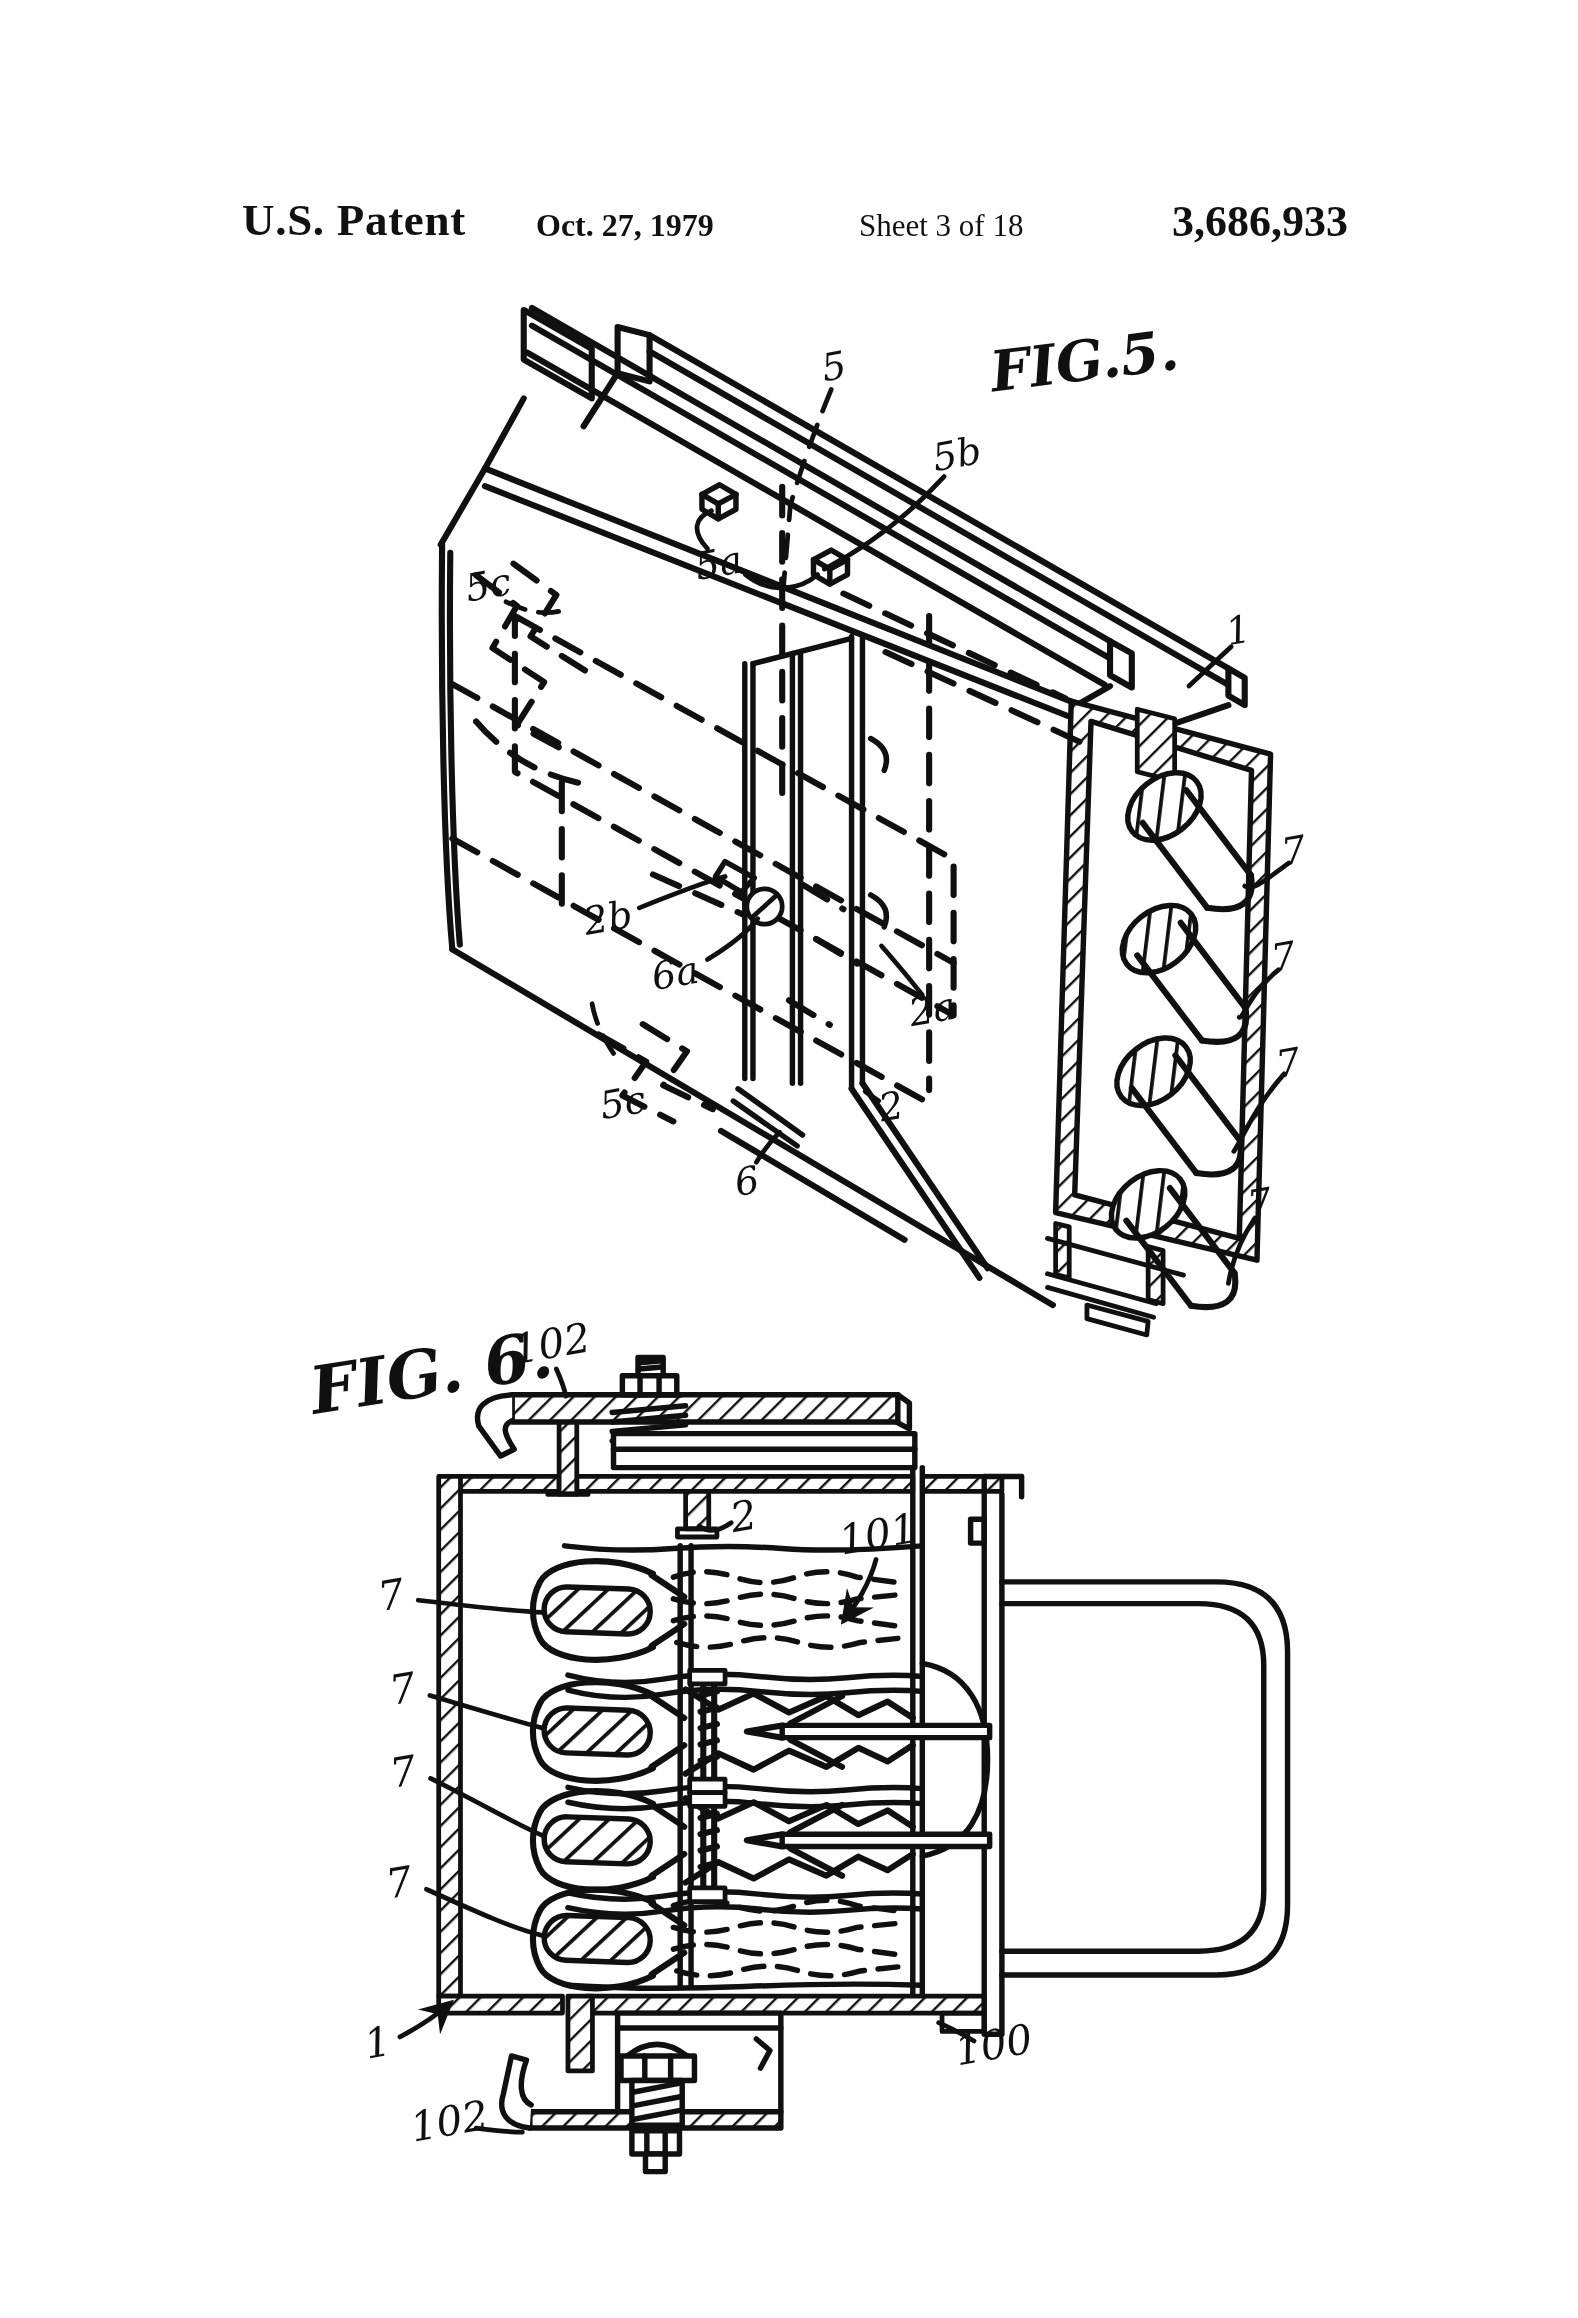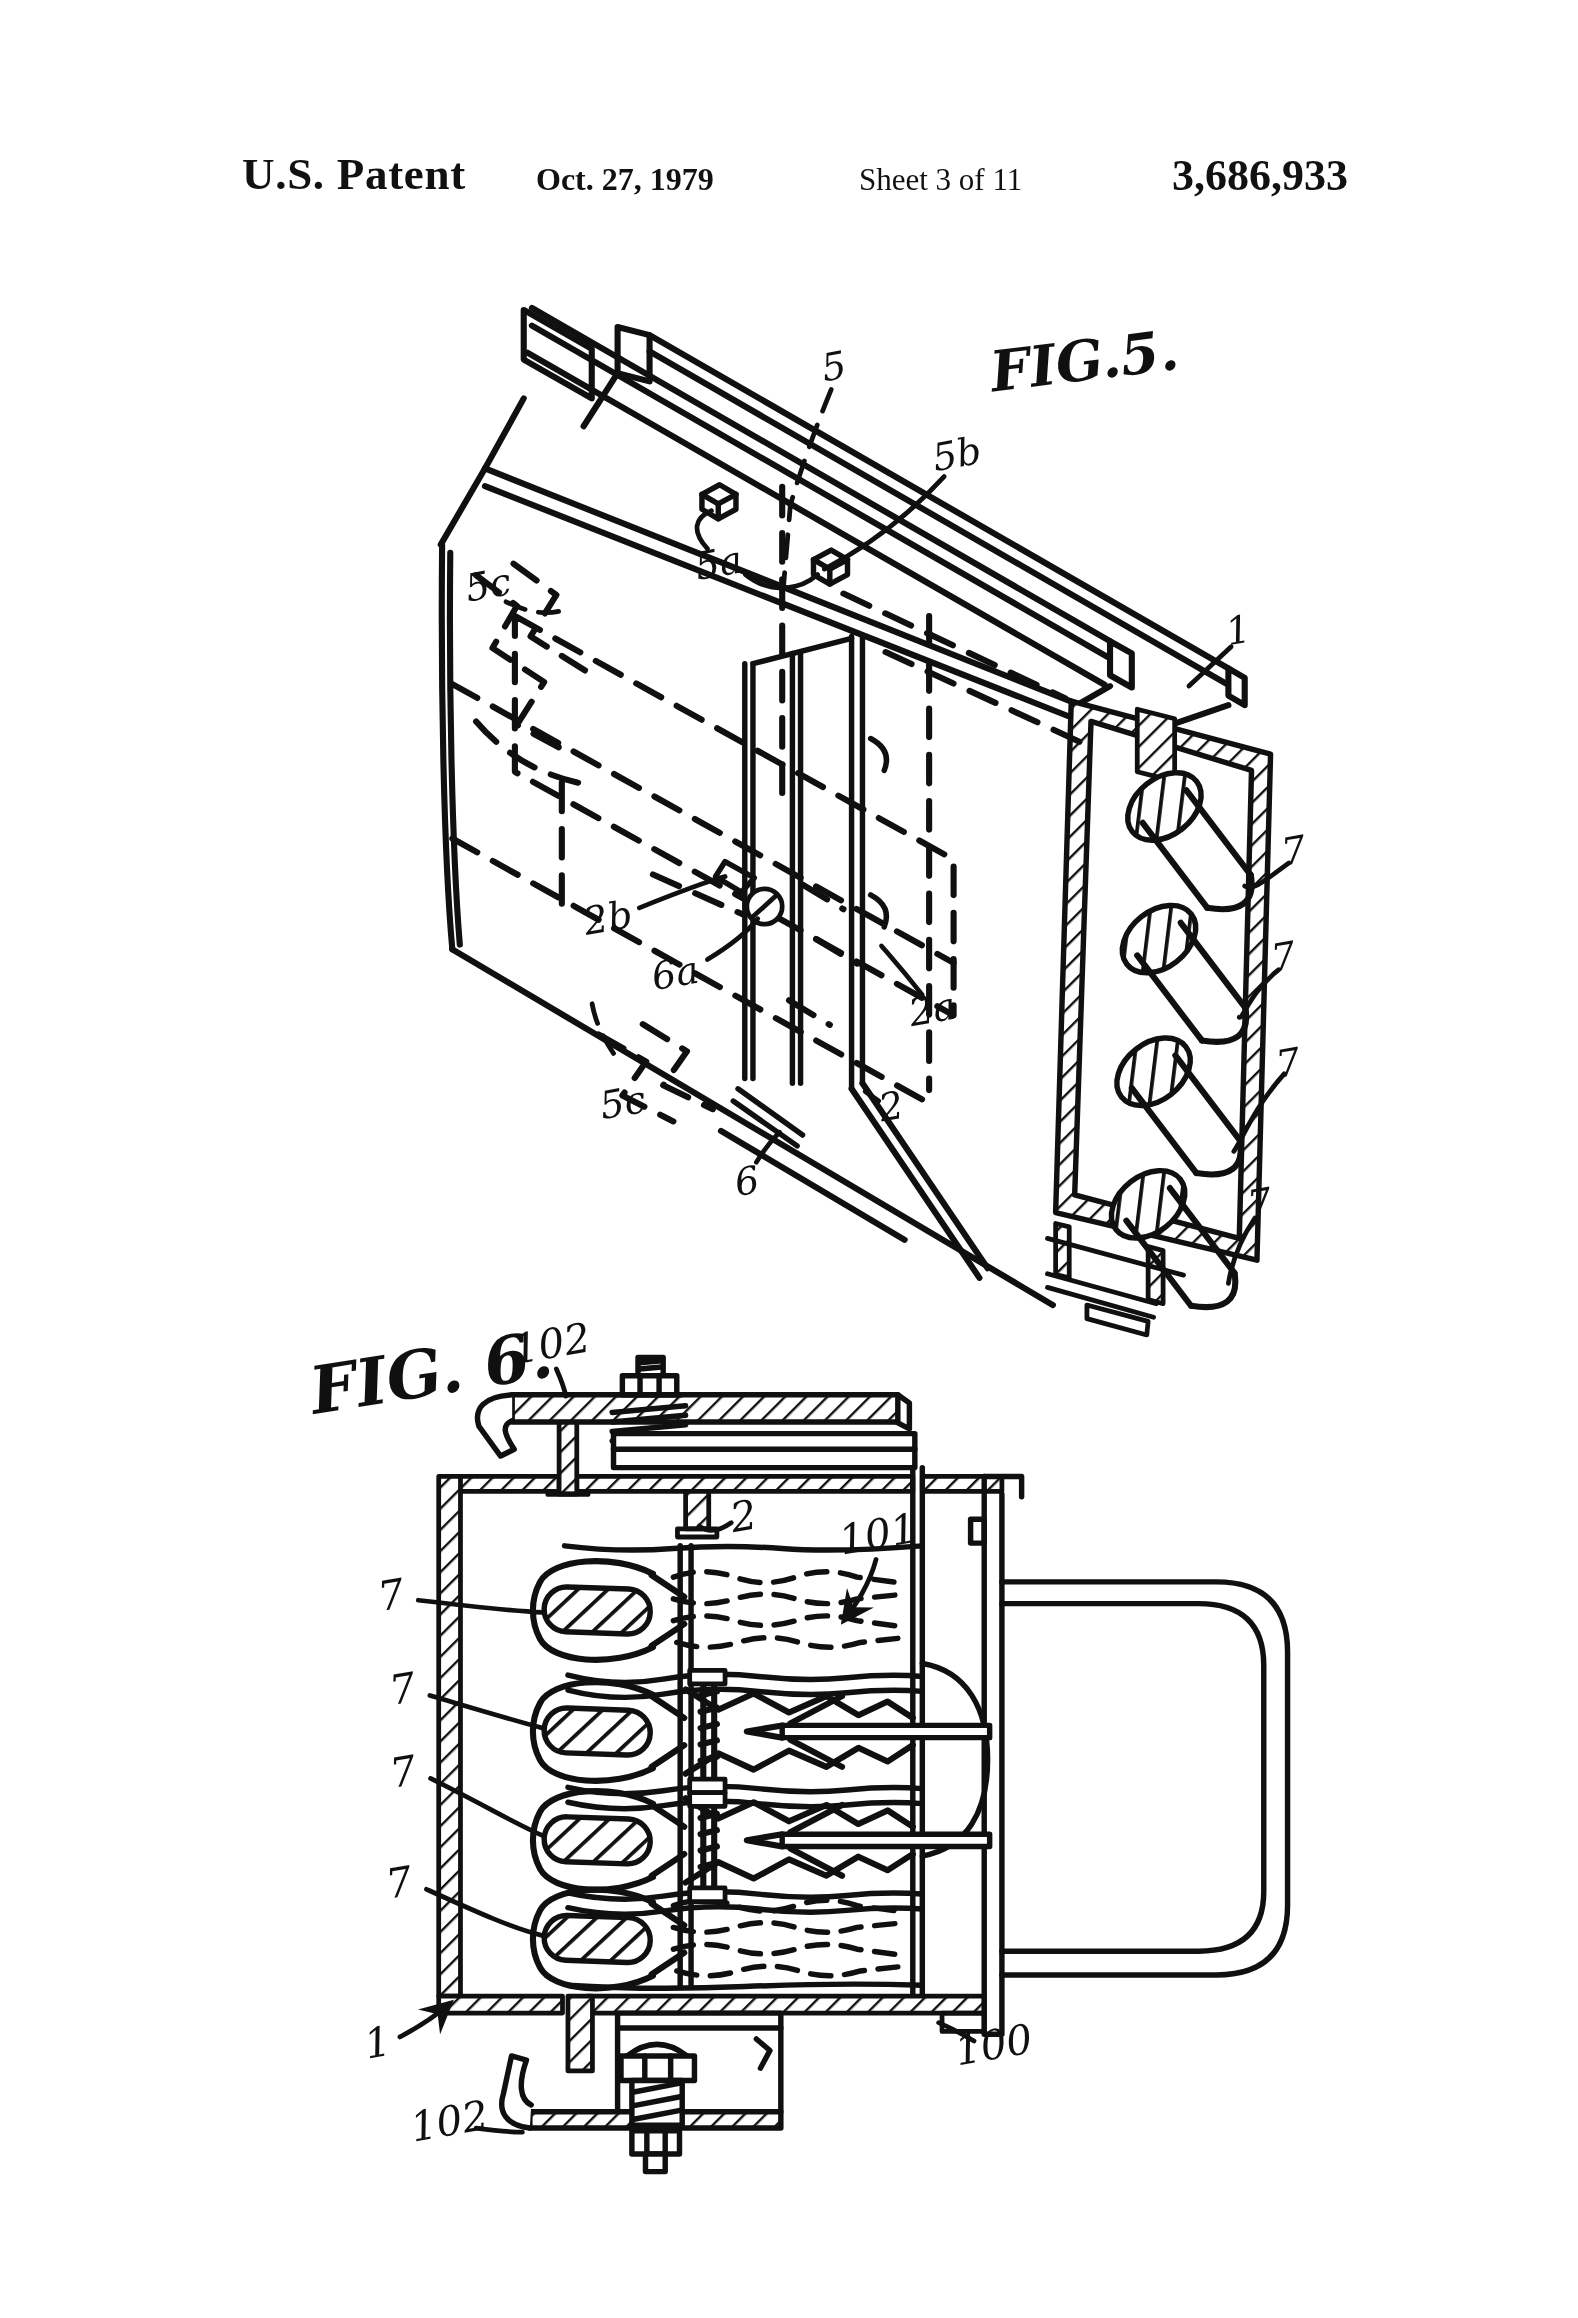--- a/index.html
+++ b/index.html
@@ -1,36 +1,36 @@
 <!DOCTYPE html>
 <html style="font-size:11px"><head>
 <meta charset="utf-8">
 <style>
   html,body{margin:0;padding:0;background:#e8e8e8;}
   .page{position:relative;width:1578px;height:2319px;background:#ffffff;overflow:hidden;
         font-family:"Liberation Serif", serif;color:#111;}
-  .hdr{position:absolute;white-space:nowrap;}
+  .hdr{position:absolute;white-space:nowrap;margin-top:46px;}
   .hdr-title{left:242px;top:148px;font-size:45px;font-weight:bold;letter-spacing:0.7px;}
   .hdr-date{left:536px;top:161px;font-size:32px;font-weight:bold;}
   .hdr-sheet{left:859px;top:162px;font-size:31px;}
   .hdr-num{left:1172px;top:150px;font-size:44px;font-weight:bold;}
   svg.art{position:absolute;left:0;top:0;}
   .ref{font-family:"DejaVu Serif", serif;font-style:italic;font-size:56px;fill:#101010;}
   .reflg{font-family:"DejaVu Serif", serif;font-style:italic;font-size:60px;fill:#101010;}
   .ft5{font-family:"DejaVu Serif", serif;font-style:italic;font-weight:bold;font-size:82px;fill:#101010;}
   .ft6{font-family:"DejaVu Serif", serif;font-style:italic;font-weight:bold;font-size:96px;fill:#101010;}
 </style>
 </head>
 <body>
 
 <div class="page">
 
   <span class="hdr hdr-title">U.S. Patent</span>
   <span class="hdr hdr-date">Oct. 27, 1979</span>
-  <span class="hdr hdr-sheet">Sheet 3 of 11</span>
+  <span class="hdr hdr-sheet">Sheet 3 of 18</span>
   <span class="hdr hdr-num">3,686,933</span>
 
   <svg class="art" width="1578" height="2319" viewBox="0 0 2320 3408">
     <defs>
       <pattern id="h1" patternUnits="userSpaceOnUse" width="22" height="22" patternTransform="rotate(45)">
         <rect width="22" height="22" fill="#ffffff"></rect>
         <line x1="0" y1="0" x2="0" y2="22" stroke="#101010" stroke-width="7"></line>
       </pattern>
       <pattern id="h2" patternUnits="userSpaceOnUse" width="30" height="30" patternTransform="rotate(45)">
         <rect width="30" height="30" fill="#ffffff"></rect>

